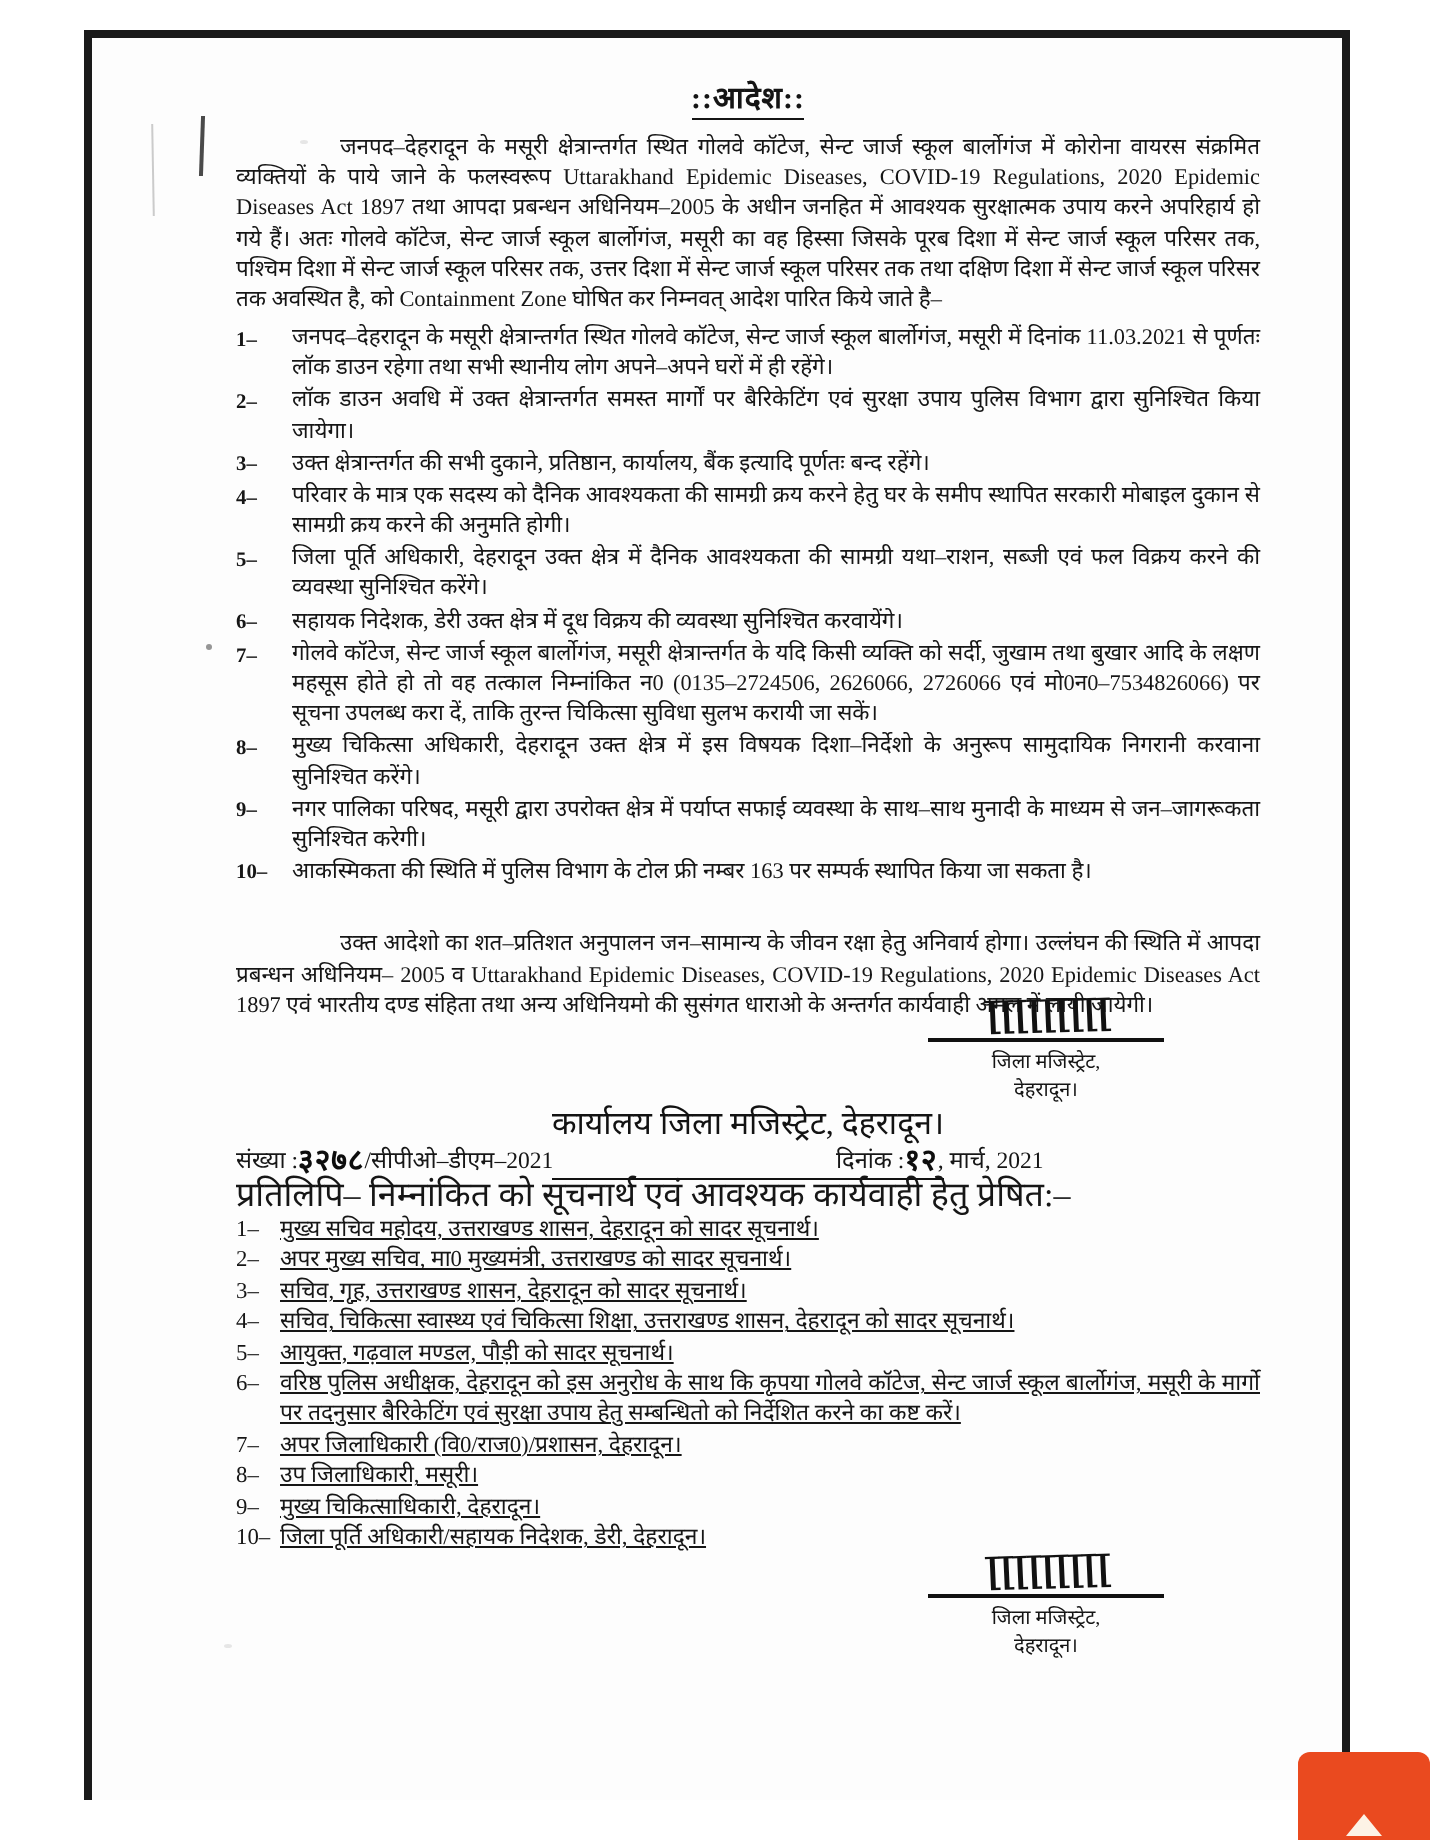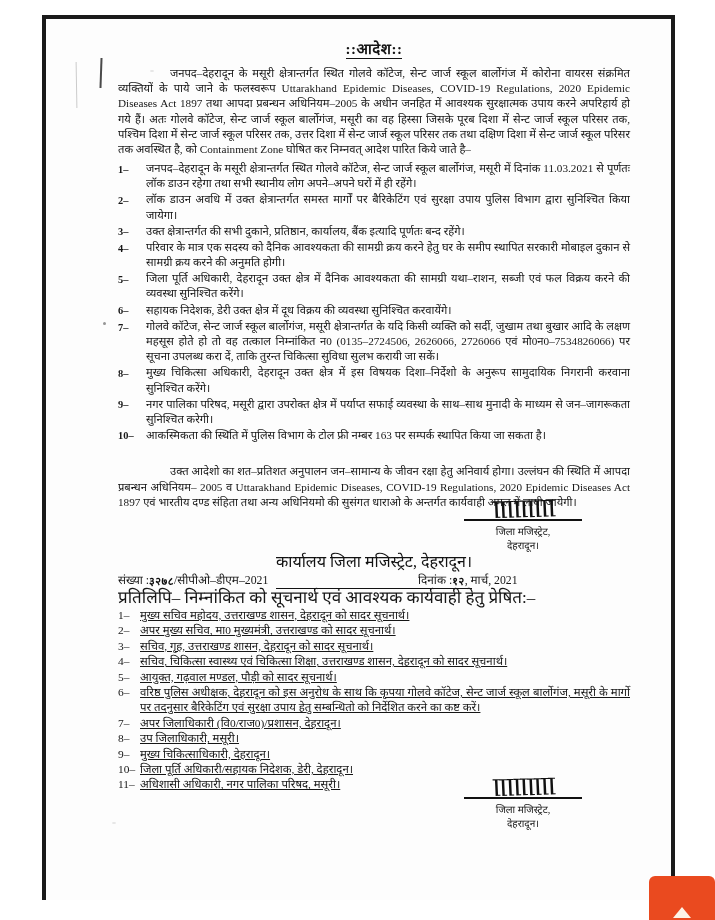--- a/index.html
+++ b/index.html
@@ -192,21 +192,21 @@
   .dispatch-row {
     display: flex;
     align-items: baseline;
     font-size: 11.8px;
     line-height: 16px;
   }
   .dispatch-row .left { flex: 0 0 300px; }
   .dispatch-row .right { flex: 1 1 auto; }
   .handwritten {
     font-family: Liberation Serif, serif;
-    font-size: 11px;
+    font-size: 15px;
     font-weight: bold;
     letter-spacing: .5px;
     color: #0d0d0d;
     position: relative;
     top: 1px;
     text-align: center;
   }
   .copy-intro {
     font-size: 17px;
     line-height: 17px;
@@ -386,24 +386,20 @@
         <span class="txt">उप जिलाधिकारी, मसूरी।</span>
       </li>
       <li>
         <span class="num">9–</span>
         <span class="txt">मुख्य चिकित्साधिकारी, देहरादून।</span>
       </li>
       <li>
         <span class="num">10–</span>
         <span class="txt">जिला पूर्ति अधिकारी/सहायक निदेशक, डेरी, देहरादून।</span>
       </li>
-      <li>
-        <span class="num">11–</span>
-        <span class="txt">अधिशासी अधिकारी, नगर पालिका परिषद, मसूरी।</span>
-      </li>
     </ul>
   </div>
 
   <div class="sign-block two">
     <div class="sign-scribble">ꞁꞁꞁꞁꞁꞁꞁꞁꞁ</div>
     <div class="sign-rule"></div>
     <div class="sign-line">जिला मजिस्ट्रेट,</div>
     <div class="sign-line">देहरादून।</div>
   </div>
 

